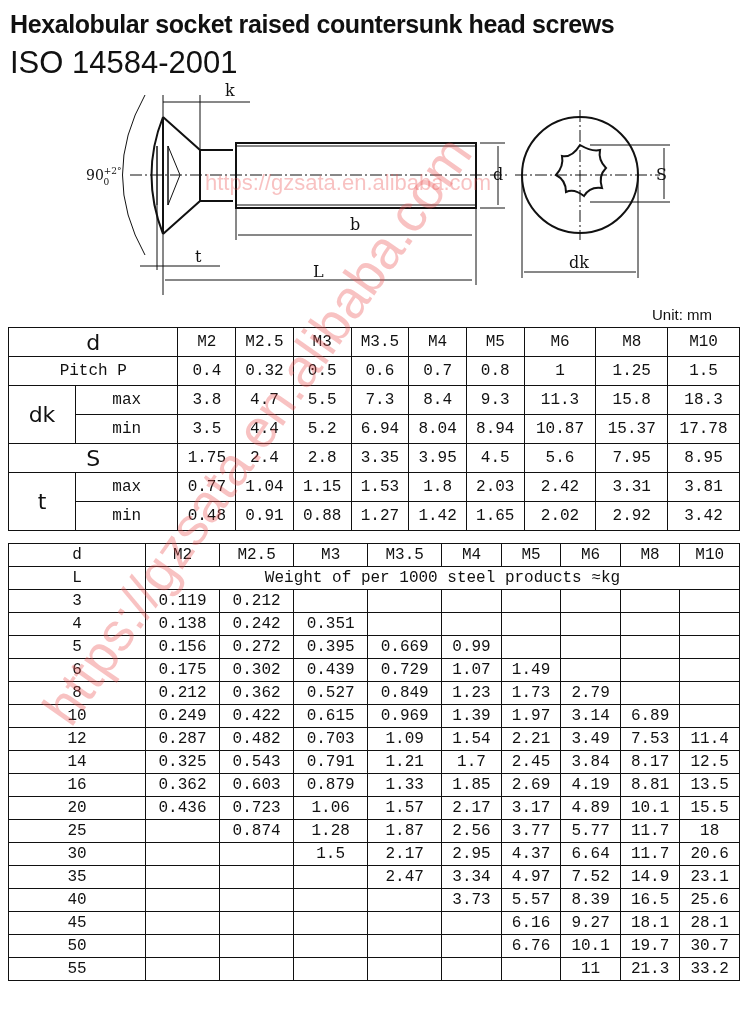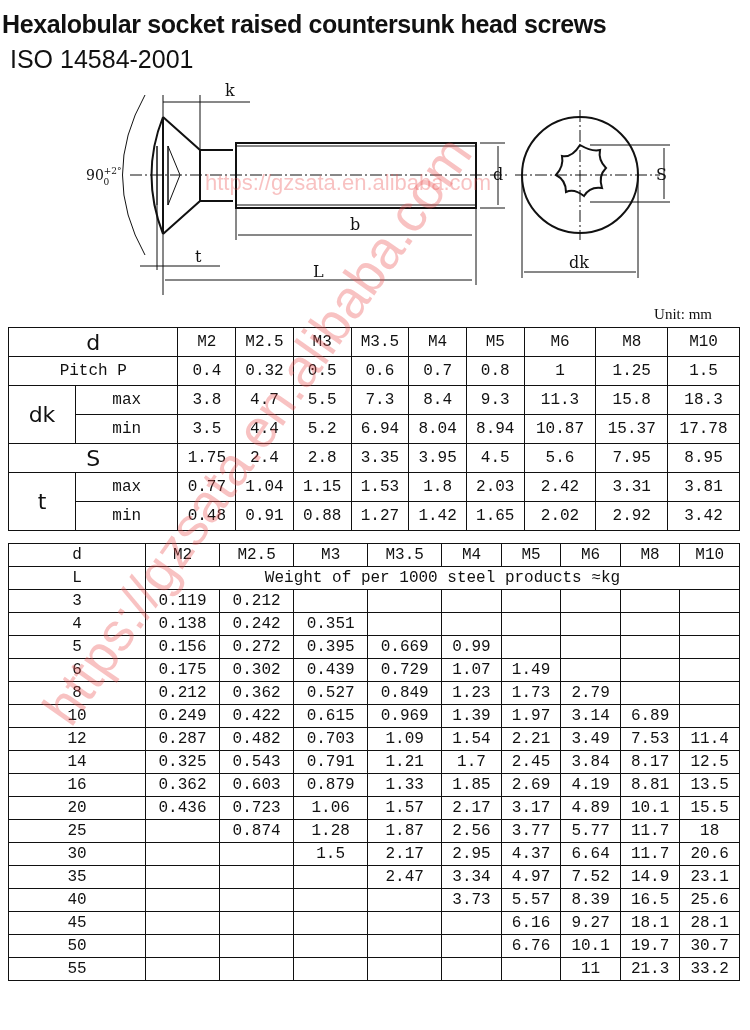--- a/index.html
+++ b/index.html
@@ -1,21 +1,21 @@
 <!DOCTYPE html>
 <html><head>
 <meta charset="utf-8">
 <style>
   html,body{margin:0;padding:0;background:#fff;}
   body{width:750px;height:1030px;position:relative;overflow:hidden;font-family:"DejaVu Sans",sans-serif;color:#111;}
-  .title{position:absolute;left:2px;top:10px;font-size:25px;font-weight:bold;letter-spacing:-0.4px;font-family:"Liberation Sans",sans-serif;}
-  .subtitle{position:absolute;left:10px;top:45px;font-size:25px;font-family:"Liberation Sans",sans-serif;}
+  .title{position:absolute;left:10px;top:10px;font-size:25px;font-weight:bold;letter-spacing:-0.4px;font-family:"Liberation Sans",sans-serif;}
+  .subtitle{position:absolute;left:10px;top:45px;font-size:31px;font-family:"Liberation Sans",sans-serif;}
   .drawing{position:absolute;left:0;top:80px;width:750px;height:220px;}
   .wm{position:absolute;color:rgba(235,80,80,0.35);font-family:"Liberation Sans",sans-serif;pointer-events:none;white-space:nowrap;}
-  .unit{position:absolute;right:38px;top:306px;font-size:15px;font-family:Liberation Serif, serif;text-align:center;}
+  .unit{position:absolute;right:38px;top:306px;font-size:15px;font-family:Liberation Sans, sans-serif;text-align:center;}
   table{border-collapse:collapse;position:absolute;left:8px;font-family:"Liberation Mono",monospace;}
   td{border:1.5px solid #111;text-align:center;padding:0;font-size:16px;}
   #spec{top:327px;width:732px;}
   #spec td{height:28px;}
   #weight{top:543px;width:732px;}
   #weight td{height:22px;border-left:1.5px solid #111;border-right:1.5px solid #111;border-top:1.5px solid #111;border-bottom:1.5px solid #111;}
   .big{font-size:22px;font-family:"DejaVu Sans",sans-serif;}
 </style>
 </head>
 <body>

